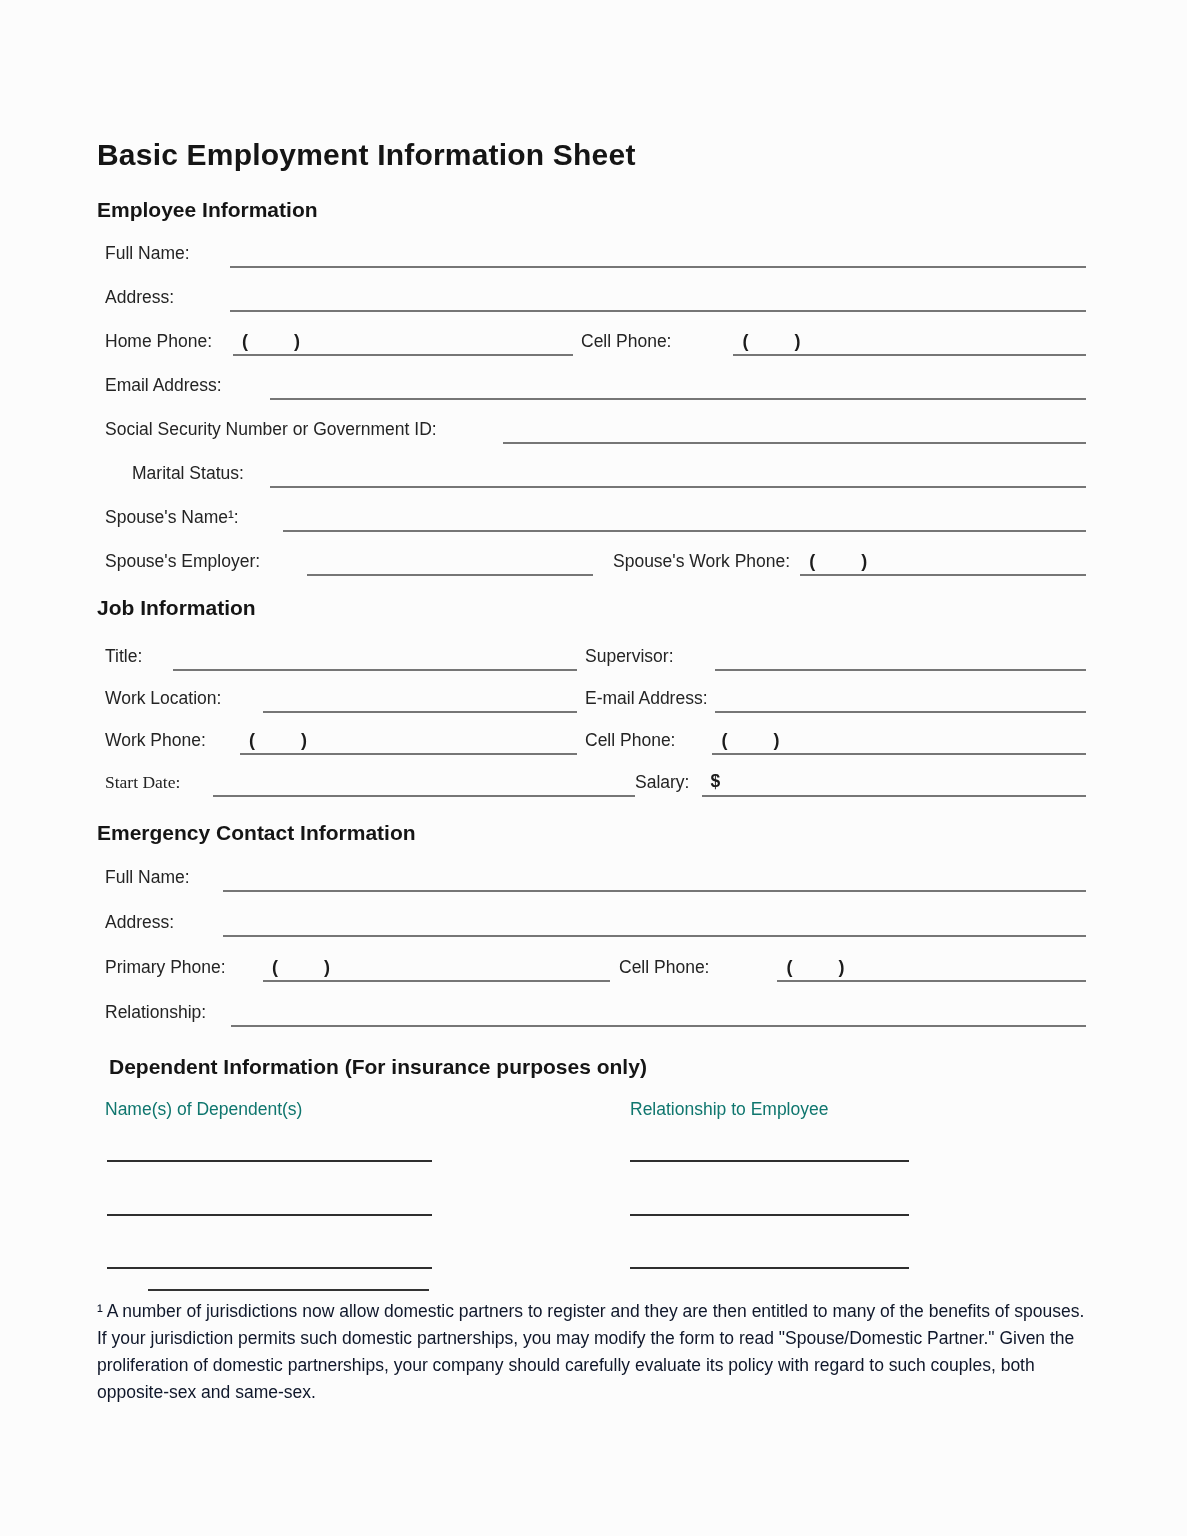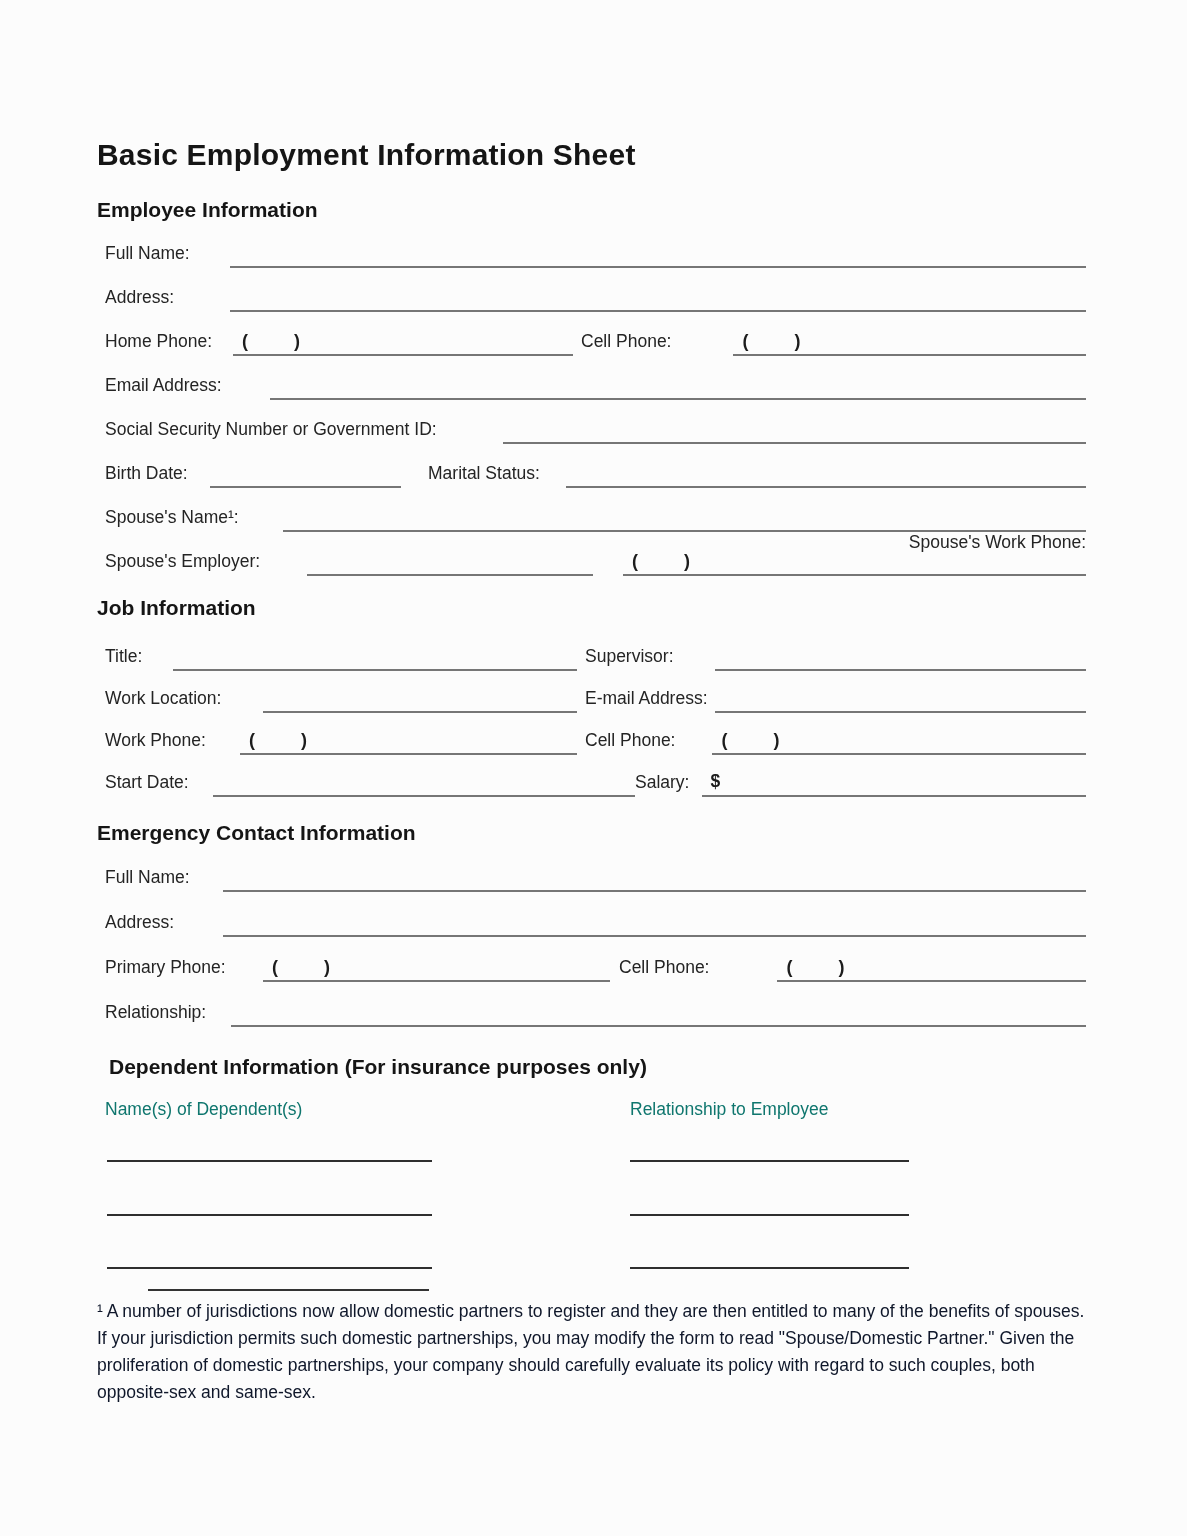--- a/index.html
+++ b/index.html
@@ -32,36 +32,36 @@
   .row { display: flex; height: 44px; font-size: 17.5px; color: #242424; padding-left: 8px; }
   .row.h42 { height: 42px; }
   .row.h45 { height: 45px; }
   .grp { display: flex; }
   .lb { align-self: flex-end; padding-bottom: 4px; white-space: nowrap; }
 
   .fl { flex: 1 1 auto; border-bottom: 2px solid #767676; position: relative; }
 
   
   .lbw68  { flex: 0 0 68px; }  .lbw105 { flex: 0 0 105px; }
-  .lbw108 { flex: 0 0 108px; } .lbw118 { flex: 0 0 118px; }
+  .lbw108 { flex: 0 0 108px; font-family: Liberation Serif, serif; } .lbw118 { flex: 0 0 118px; }
   .lbw125 { flex: 0 0 125px; } .lbw126 { flex: 0 0 126px; }
   .lbw128 { flex: 0 0 128px; } .lbw130 { flex: 0 0 130px; }
   .lbw135 { flex: 0 0 135px; } .lbw138 { flex: 0 0 138px; }
   .lbw158 { flex: 0 0 158px; margin-top: 28px; } .lbw165 { flex: 0 0 165px; }
   .lbw178 { flex: 0 0 178px; } .lbw202 { flex: 0 0 202px; }
   .lbw398 { flex: 0 0 398px; }
   
   .gw296 { flex: 0 0 296px; } .gw468 { flex: 0 0 468px; }
   .gw472 { flex: 0 0 472px; } .gw488 { flex: 0 0 488px; }
   .gw505 { flex: 0 0 505px; } .gw530 { flex: 0 0 530px; }
   .gfill { flex: 1 1 auto; }
   
   .ml8 { margin-left: 8px; }   .ml9  { margin-left: 9px; }
   .ml10 { margin-left: 10px; } .ml12 { margin-left: 0; }
-  .ml13 { margin-left: 13px; } .ml20 { margin-left: 20px; flex-direction: column; }
+  .ml13 { margin-left: 13px; } .ml20 { margin-left: 20px; }
   .ml27 { margin-left: 27px; } .ml37 { margin-left: 37px; }
   .ml62 { margin-left: 62px; } .ml68 { margin-left: 68px; }
 
   .parens {
     position: absolute; left: 9px; bottom: 2px;
     font-size: 18px; font-weight: 600; color: #1c1c1c;
   }
   .parens .close { margin-left: 46px; }
   .dollar {
     position: absolute; left: 8px; bottom: 3px;
@@ -121,24 +121,20 @@
         <span class="lb lbw165">Email Address:</span>
         <div class="fl"></div>
       </div>
 
       <div class="row">
         <span class="lb lbw398">Social Security Number or Government ID:</span>
         <div class="fl"></div>
       </div>
 
       <div class="row">
-        <div class="grp gw296">
-          <span class="lb lbw105">Birth Date:</span>
-          <div class="fl"></div>
-        </div>
         <div class="grp gfill ml27">
           <span class="lb lbw138">Marital Status:</span>
           <div class="fl"></div>
         </div>
       </div>
 
       <div class="row">
         <span class="lb lbw178">Spouse's Name¹:</span>
         <div class="fl"></div>
       </div>

